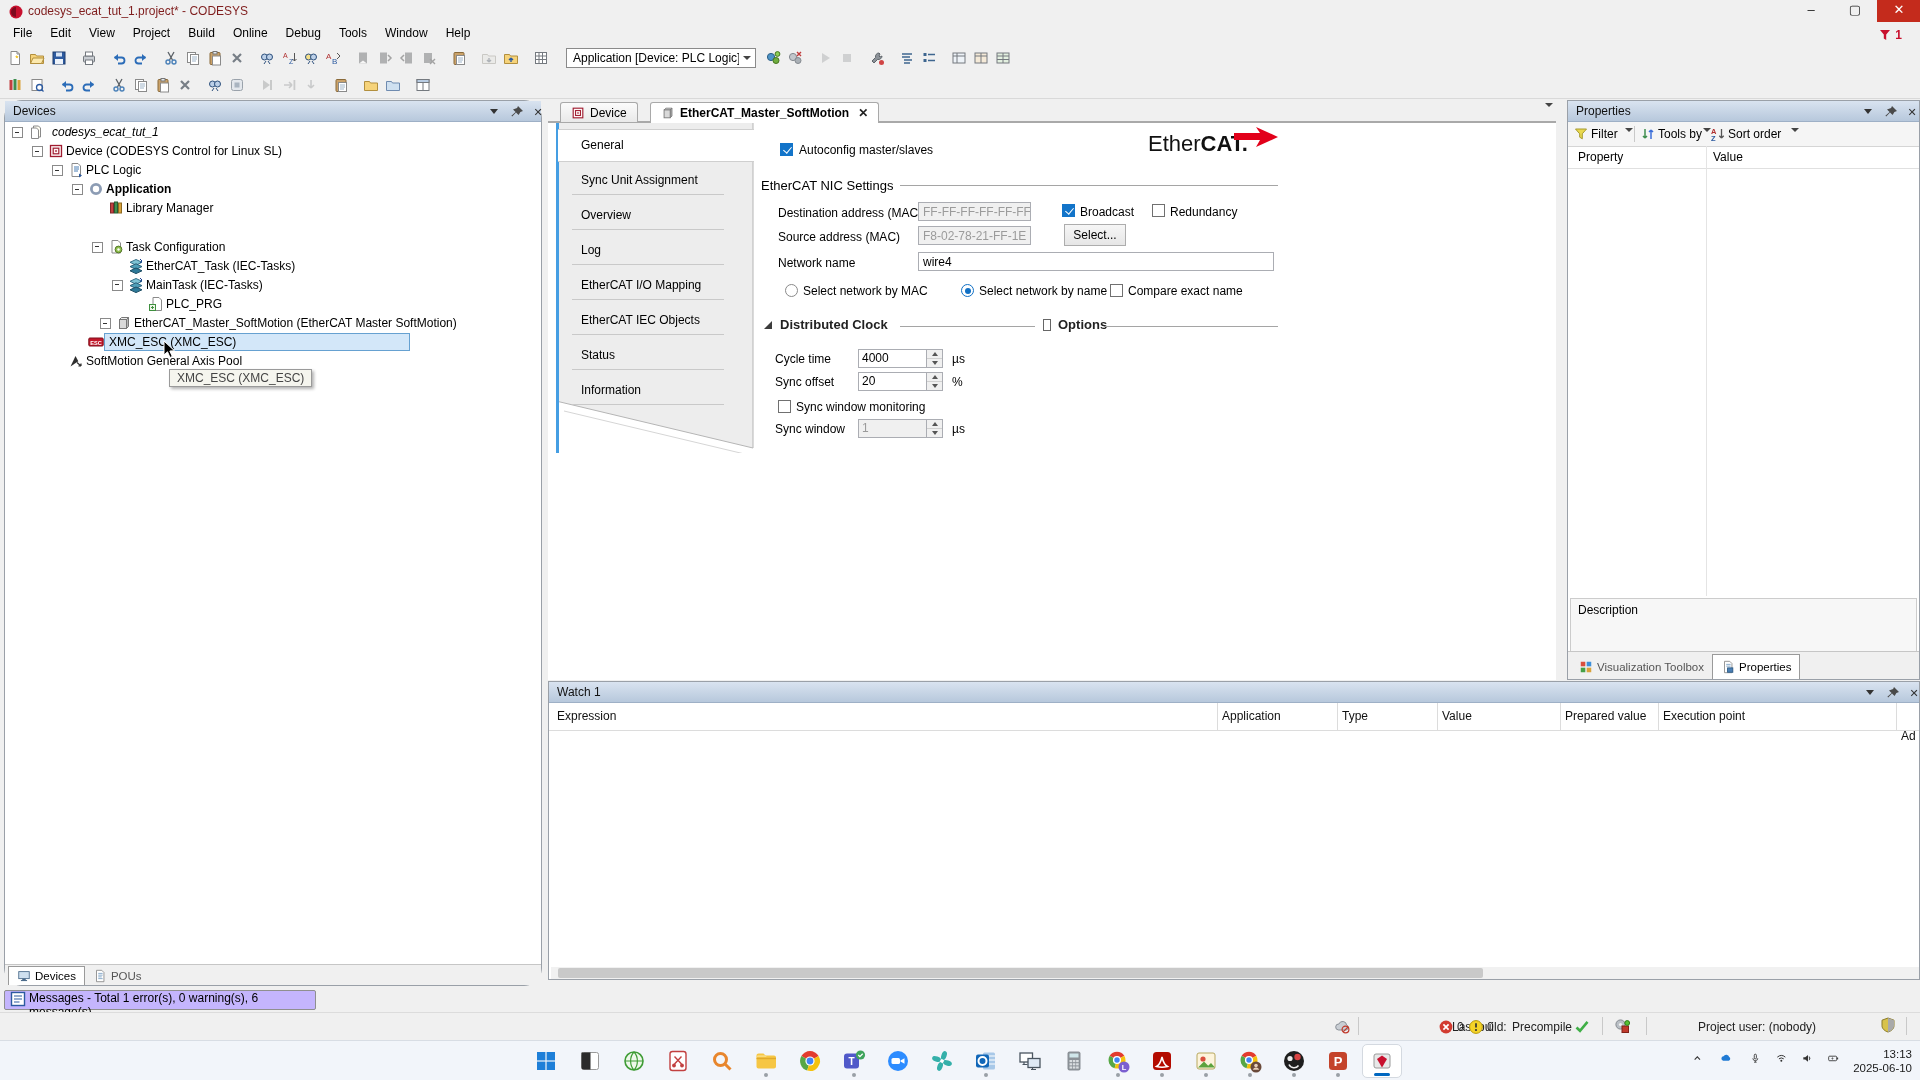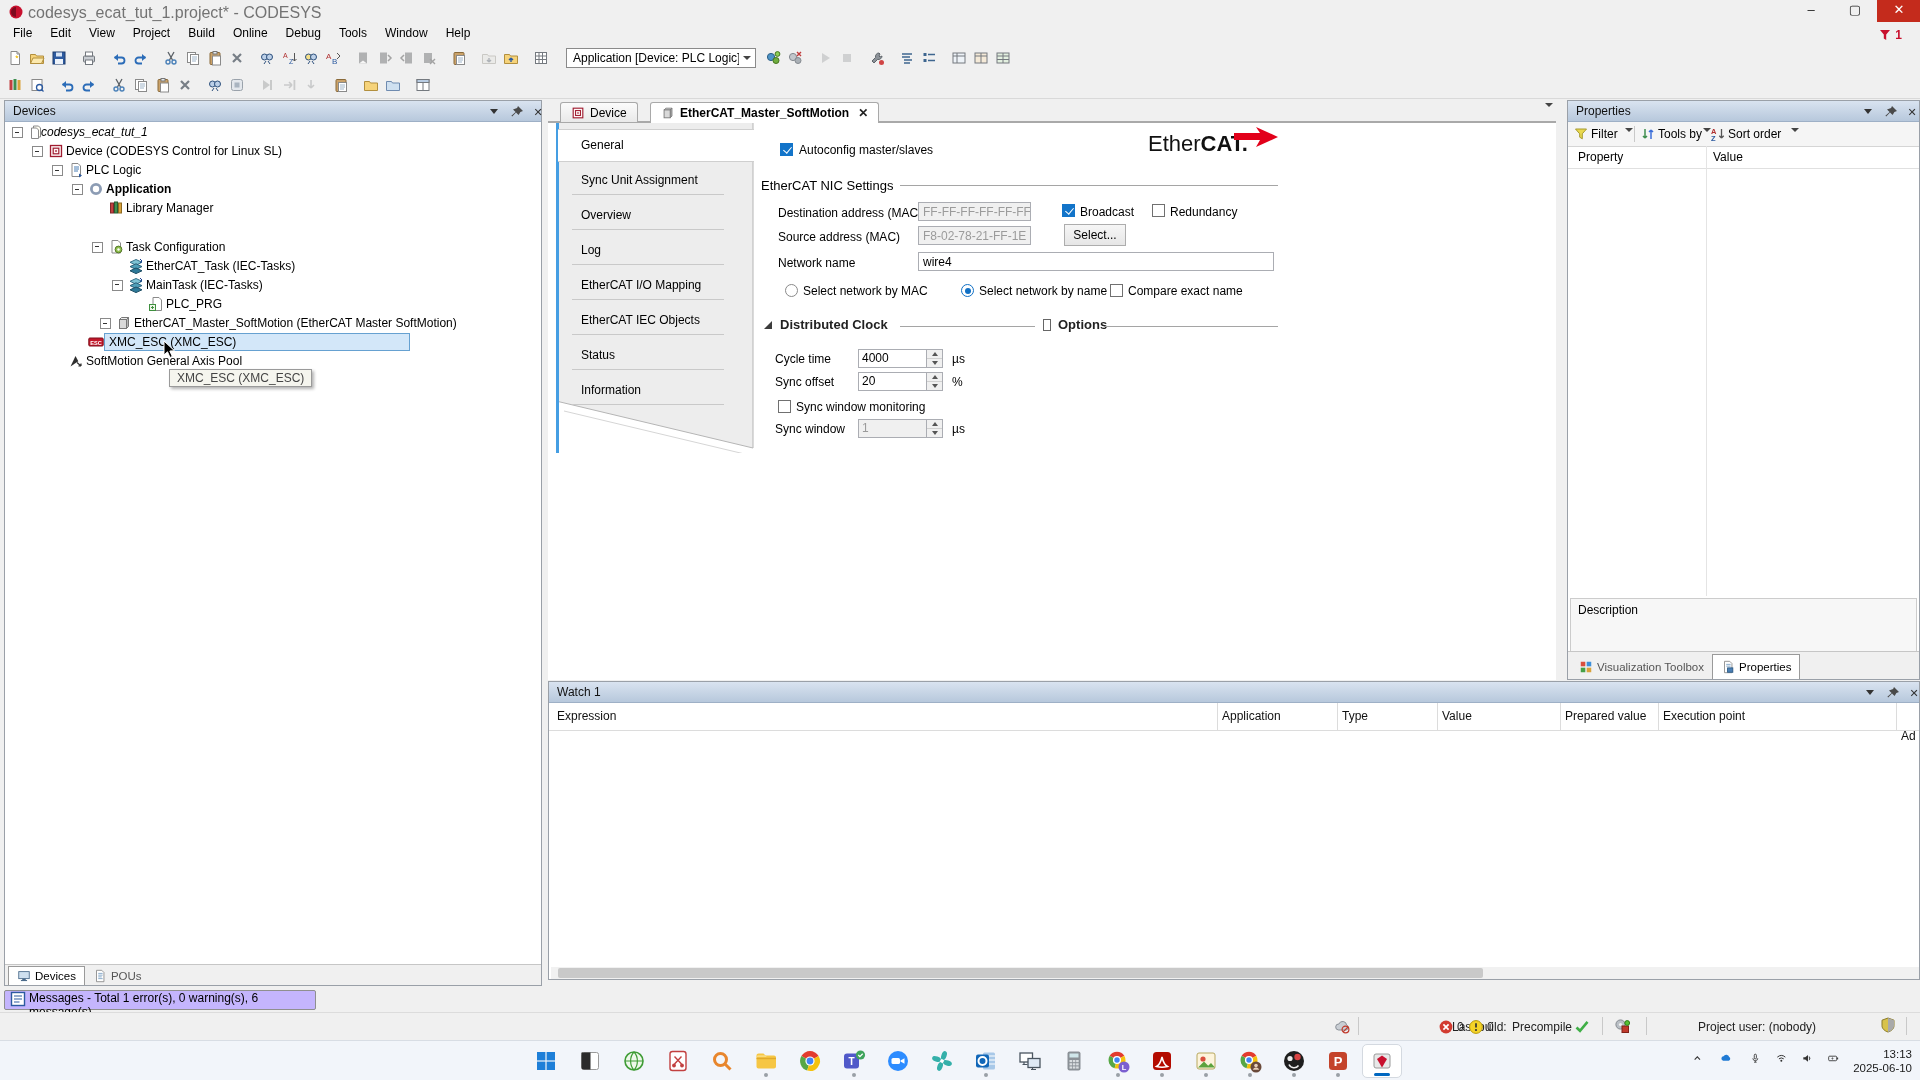--- a/index.html
+++ b/index.html
@@ -1,21 +1,21 @@
 <!DOCTYPE html>
 <html><head>
 <meta charset="utf-8">
 <style>
   html,body{margin:0;padding:0;background:#444;}
   #screen{position:relative;width:1920px;height:1080px;background:#f0f0f0;overflow:hidden;
     font-family:"Liberation Sans",sans-serif;font-size:12px;color:#000;}
   .abs{position:absolute;}
   
   #titlebar{left:0;top:0;width:1920px;height:22px;background:#f0f0f0;}
-  #title-text{left:28px;top:4px;font-size:16px;color:#737373;}
+  #title-text{left:28px;top:4px;font-size:12px;color:#7f1d1d;}
   .winbtn{top:0;width:44px;height:22px;text-align:center;line-height:20px;font-size:13px;color:#222;cursor:default;}
   #btn-close{background:#c42b1c;color:#fff;}
   #menubar{left:0;top:22px;width:1920px;height:22px;display:flex;align-items:center;padding-left:4px;box-sizing:border-box;}
   .menu-item{padding:0 9px;line-height:22px;font-size:12px;}
   .toolbar{left:0;width:1920px;display:flex;align-items:center;padding-left:4px;box-sizing:border-box;}
   #toolbar1{top:44px;height:28px;}
   #toolbar2{top:72px;height:27px;border-bottom:1px solid #d9d9d9;}
   .tbtn{width:20px;height:20px;display:inline-flex;align-items:center;justify-content:center;margin:0 1px;border-radius:2px;}
   .tbtn.dis{opacity:.40;filter:grayscale(80%);}
   .tsep{width:1px;height:18px;background:#c9c9c9;margin:0 4px;}
@@ -398,21 +398,21 @@
           </svg>
         </span><span class="tsep"></span><span class="tbtn">
           <svg class="ic" viewBox="0 0 16 16" xmlns="http://www.w3.org/2000/svg">
             <rect x="2" y="2.5" width="12" height="11" fill="#fff" stroke="#74797f"></rect>
             <rect x="2" y="2.5" width="12" height="3" fill="#b9cde4" stroke="#74797f"></rect>
             <path d="M8 5.5v8" stroke="#74797f"></path>
           </svg>
         </span></span>
     </div>
 
-  <div class="panel" id="devices-panel" style="left:4px;top:100px;width:538px;height:886px;">
+  <div class="panel" id="devices-panel" style="left:4px;top:100px;width:538px;height:886px;border-radius:18px;">
     <div class="phead">
       <span>Devices</span>
       <span class="hicon" style="left:481px;">
           <span class="tri-down"></span>
         </span>
       <span class="hicon" style="left: 504px; display: inline-block;">
           <svg class="ic" viewBox="0 0 16 16" xmlns="http://www.w3.org/2000/svg">
             <path d="M9 2l5 5-2.6.9L9.6 11 7 8.4l-3.8 4.2-.8-.8L6.6 8 4 5.6 8.1 4z" fill="#4a4a4a"></path>
           </svg>
         </span>
@@ -420,21 +420,21 @@
     </div>
     <div id="device-tree" class="abs" style="left:0;top:21px;right:0;bottom:20px;overflow:hidden;">
         <div class="trow" style="top: 1px;">
           <span class="texp" style="left: 7px;"></span>
           <span class="ticon" style="left: 23px;">
             <svg class="ic" viewBox="0 0 16 16" xmlns="http://www.w3.org/2000/svg">
               <path d="M5.5 2h5l2 2v9h-7z" fill="#fffdf2" stroke="#8a8a8a"></path>
               <path d="M3.5 4h5l2 2v8.5h-7z" fill="#fff" stroke="#8a8a8a"></path>
             </svg>
           </span>
-          <span class="tlabel it" style="left: 36px;">codesys_ecat_tut_1</span>
+          <span class="tlabel it" style="left: 47px;">codesys_ecat_tut_1</span>
         </div>
         <div class="trow" style="top: 20.1px;">
           <span class="texp" style="left: 27px;"></span>
           <span class="ticon" style="left: 43px;">
             <svg class="ic" viewBox="0 0 16 16" xmlns="http://www.w3.org/2000/svg">
               <rect x="2.5" y="2.5" width="11" height="11" fill="#fdf5f5" stroke="#a01c30" stroke-width="1.3"></rect>
               <rect x="5.2" y="5.2" width="5.6" height="5.6" fill="none" stroke="#a01c30" stroke-width="1.2"></rect>
               <rect x="7.2" y="7.2" width="1.6" height="1.6" fill="#a01c30"></rect>
             </svg>
           </span>

